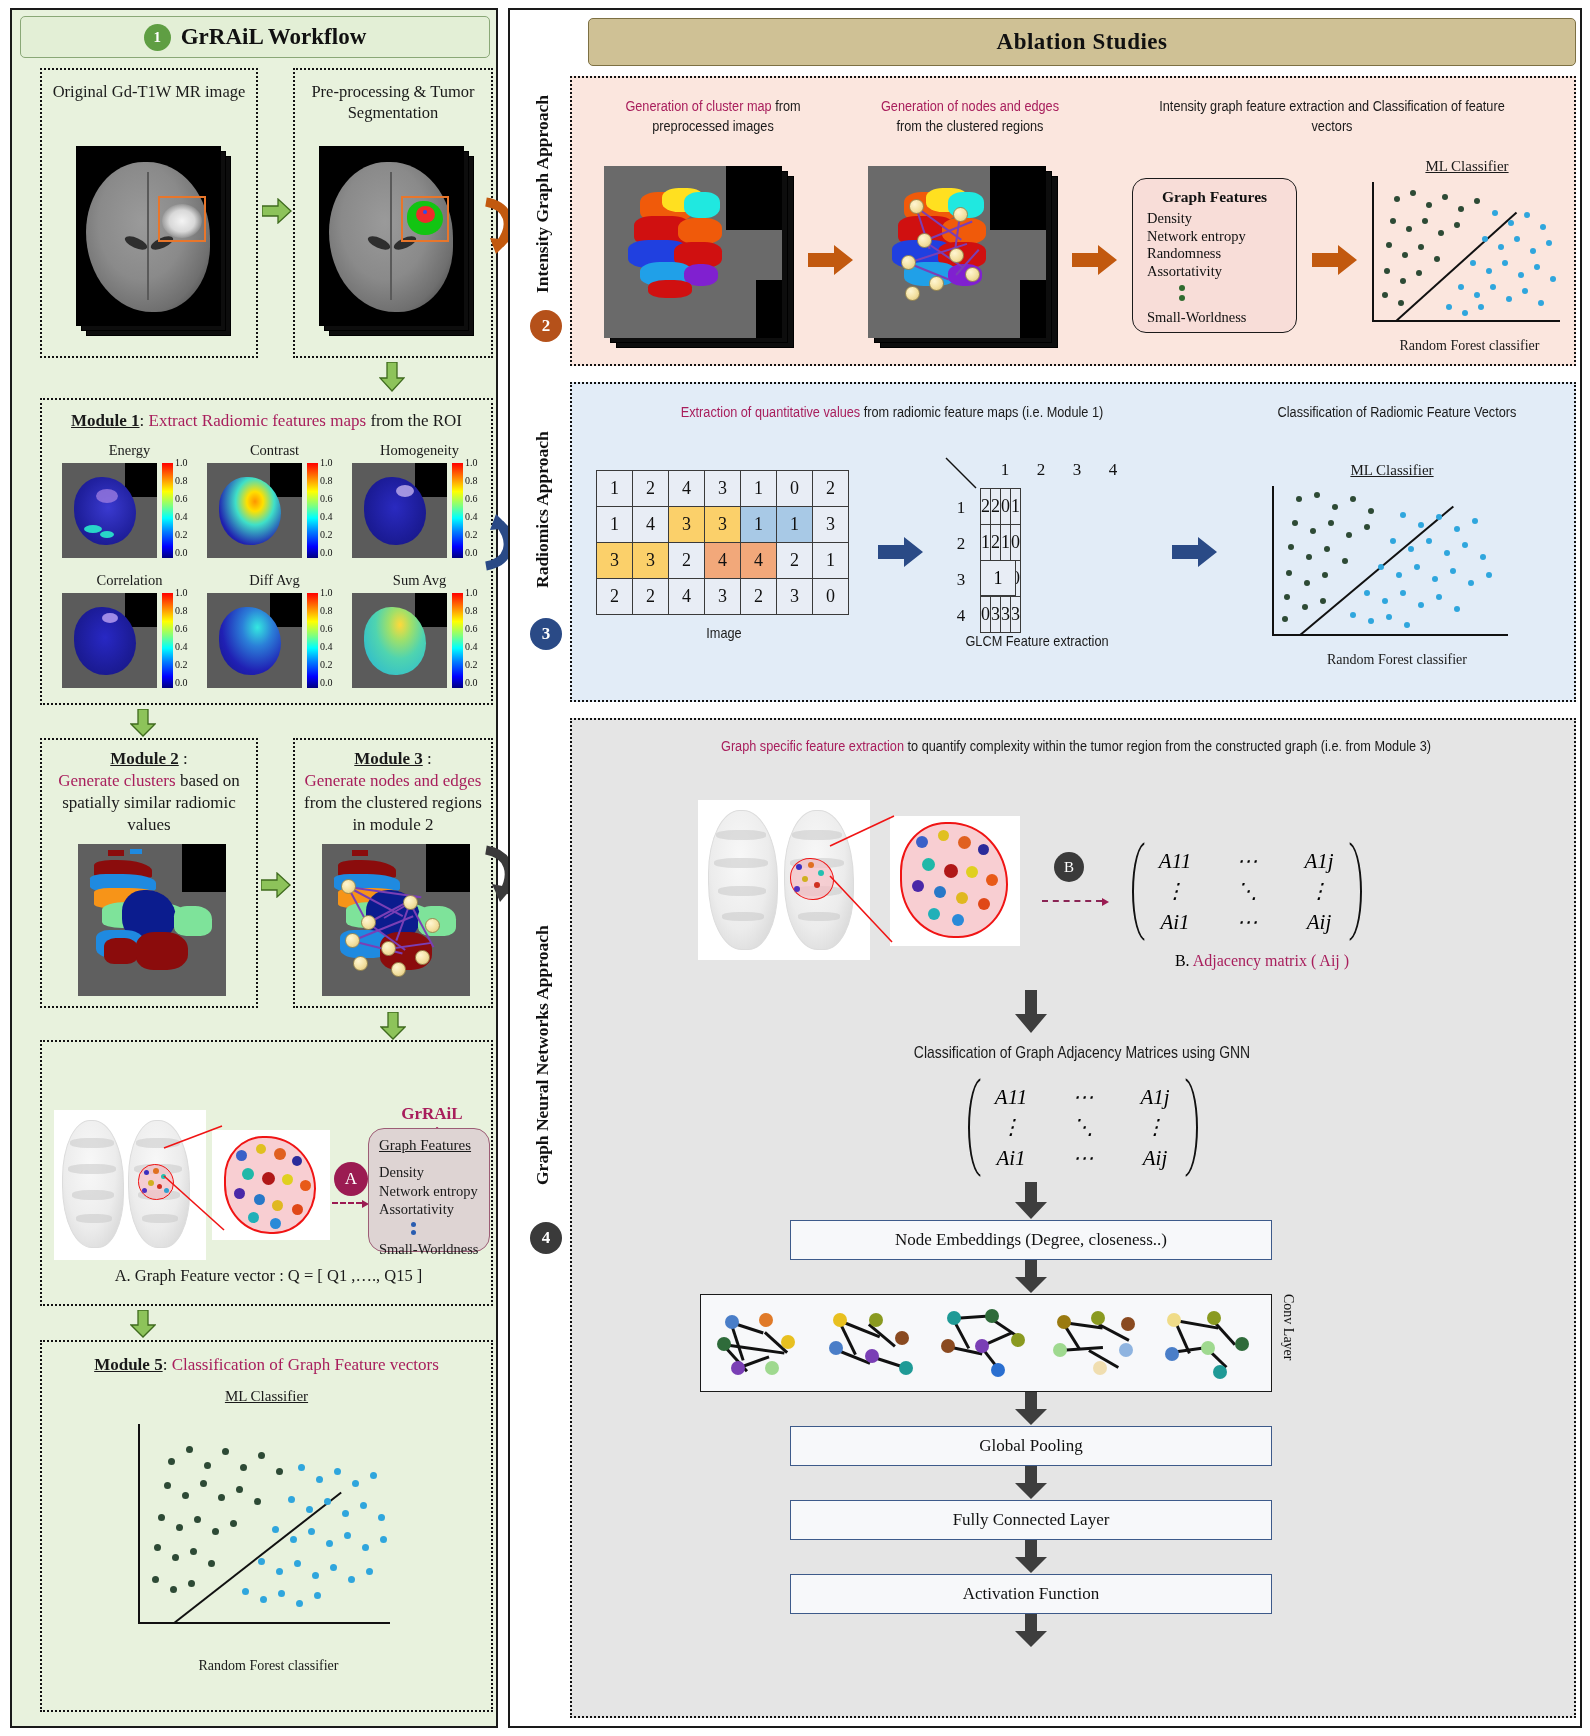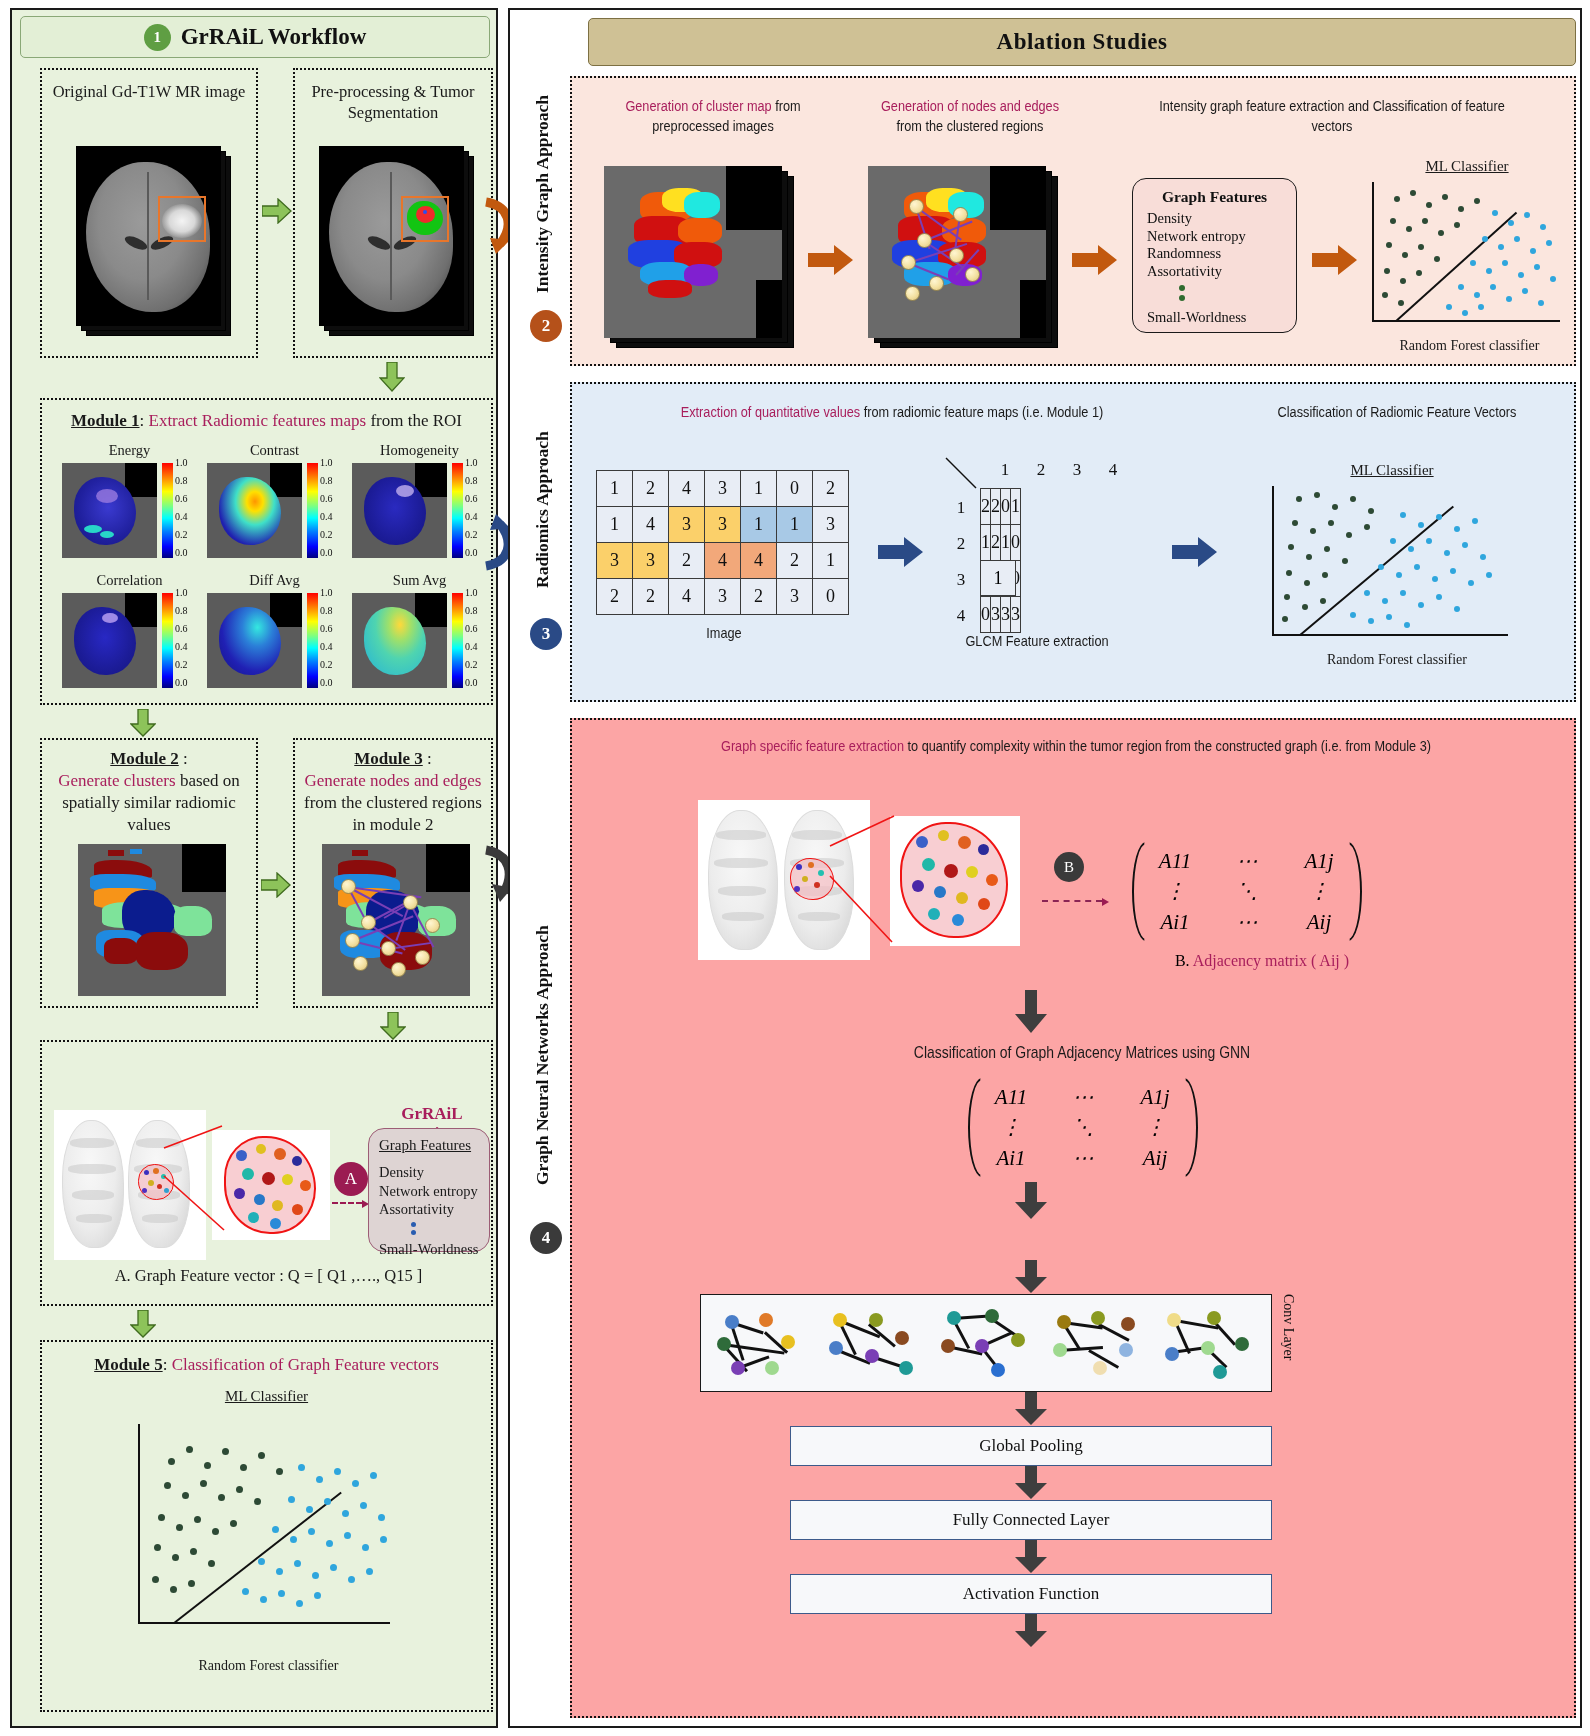--- a/index.html
+++ b/index.html
@@ -161,21 +161,21 @@
   .vert-label {
     position:absolute; writing-mode: vertical-rl; transform: rotate(180deg);
     font-family:"Liberation Serif", serif; font-weight:bold; font-size:17.5px; color:#111;
     text-align:center;
   }
   .sec {
     position:absolute; border: 2.5px dotted #111;
   }
   .sec2 { background:#fbe6de; }
   .sec3 { background:#e2ecf7; }
-  .sec4 { background:#fca5a5; }
+  .sec4 { background:#e5e5e5; }
   .sec-cap {
     font-family:"Liberation Sans", sans-serif; font-size:15.5px; text-align:center;
     line-height:1.3; color:#1a1a1a;
     transform: scaleX(0.82); transform-origin: center;
   }
   .sec-cap .pink { color:#a81e5c; }
 
   .barrow { position:absolute; }
   .barrow svg { display:block; }
 
@@ -1106,20 +1106,21 @@
             </div>
         </div>
       </div>
 
       <div class="dark-arrow" style="left:442px; top:462px;">
         <svg width="34" height="38" viewBox="0 0 34 38">
             <polygon points="11,0 23,0 23,20 33,20 17,37 1,20 11,20" fill="#3e3e3e"></polygon>
           </svg>
       </div>
 
+      <div class="pipe-box" style="left:218px; top:500px; width:482px; height:40px;">Node Embeddings (Degree, closeness..)</div>
 
       <div class="dark-arrow" style="left:442px; top:540px;">
         <svg width="34" height="34" viewBox="0 0 34 34">
             <polygon points="11,0 23,0 23,17 33,17 17,33 1,17 11,17" fill="#3e3e3e"></polygon>
           </svg>
       </div>
 
       <div class="conv-box" style="left:128px; top:574px; width:572px; height:98px;">
         <div class="minigraph" style="left:16px; top:14px; width:92px; height:72px;">
           <div class="mg-edge" style="left:14px;top:12px;width:34px;transform:rotate(18deg);"></div>

